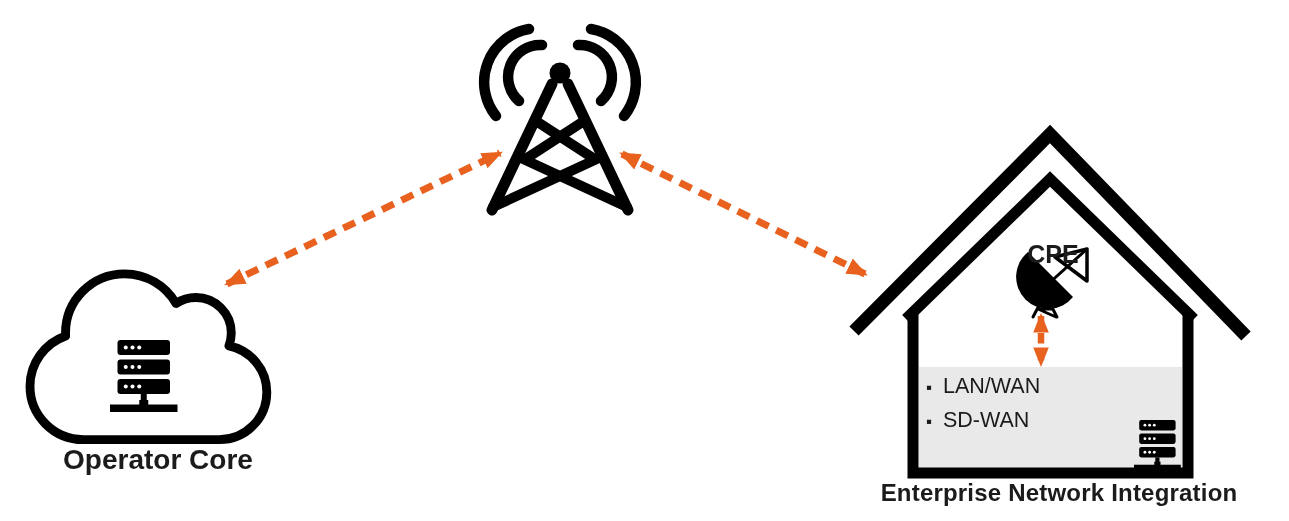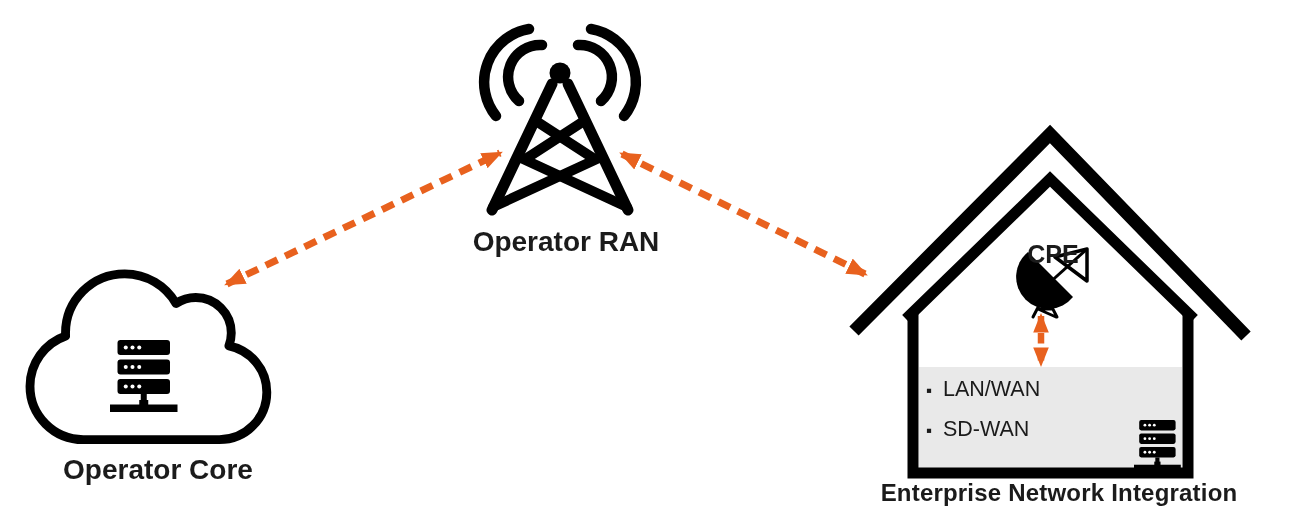--- a/index.html
+++ b/index.html
@@ -2,29 +2,29 @@
 <html style="--accent-orange: #E8611E; --icon-black: #000000; --box-gray: #E9E9E9; --text-black: #1b1b1b;"><head>
 <meta charset="utf-8">
 <style>
   html,body{margin:0;padding:0;background:#ffffff;}
   #stage{
     position:relative;width:1289px;height:521px;background:#fff;overflow:hidden;
     font-family:"Liberation Sans","DejaVu Sans",sans-serif;color:var(--text-black,#1b1b1b);
   }
   #diagram-svg{position:absolute;left:0;top:0;z-index:2;}
   .lbl{position:absolute;z-index:3;font-weight:700;text-align:center;white-space:nowrap;line-height:1.15;}
-  #lbl-core{left:18px;top:454px;width:280px;font-size:28px;}
+  #lbl-core{left:18px;top:444px;width:280px;font-size:28px;}
   #lbl-ran{left:420px;top:226px;width:292px;font-size:28px;}
   #lbl-cpe{left:1003px;top:209px;width:100px;font-size:25px;margin-top:31px;}
   #lbl-ent{left:828px;top:479px;width:462px;font-size:24px;letter-spacing:0.2px;}
   #lan-box{
     position:absolute;z-index:1;left:919px;top:367px;width:263px;height:101px;
     background:var(--box-gray,#E9E9E9);
   }
-  #lan-box-lines{position:absolute;z-index:3;left:926px;top:370px;width:250px;font-size:21.5px;font-weight:400;line-height:39px;}
+  #lan-box-lines{position:absolute;z-index:3;left:926px;top:370px;width:250px;font-size:21.5px;font-weight:400;line-height:32px;}
   .box-line{white-space:nowrap;}
   .bullet{display:inline-block;width:17px;font-size:17px;}
   
   .blk{stroke:#000;fill:none;}
   .dash{stroke:var(--accent-orange,#E8611E);fill:none;stroke-width:7;stroke-dasharray:13 8.5;}
   .dashv{stroke:var(--accent-orange,#E8611E);fill:none;stroke-width:6.5;stroke-dasharray:10.5 6.5;}
   .ah{fill:var(--accent-orange,#E8611E);}
 </style>
 </head>
 <body>
@@ -101,21 +101,20 @@
     </g>
 
     <g>
       <line class="dashv" x1="1041" y1="316" x2="1041" y2="364" marker-start="url(#ah-start)" marker-end="url(#ah-end)"></line>
     </g>
 
     <use href="#server" transform="translate(1134,420) scale(0.52)"></use>
   </svg>
 
   <div class="lbl" id="lbl-core">Operator Core</div>
-  <div class="lbl" id="lbl-ran">Operator RAN</div>
   <div class="lbl" id="lbl-cpe">CPE</div>
   <div class="lbl" id="lbl-ent">Enterprise Network Integration</div>
 
   <div id="lan-box-lines">
     <div class="box-line">
       <span class="bullet">▪</span><span>LAN/WAN</span>
     </div>
     <div class="box-line">
       <span class="bullet">▪</span><span>SD-WAN</span>
     </div>

